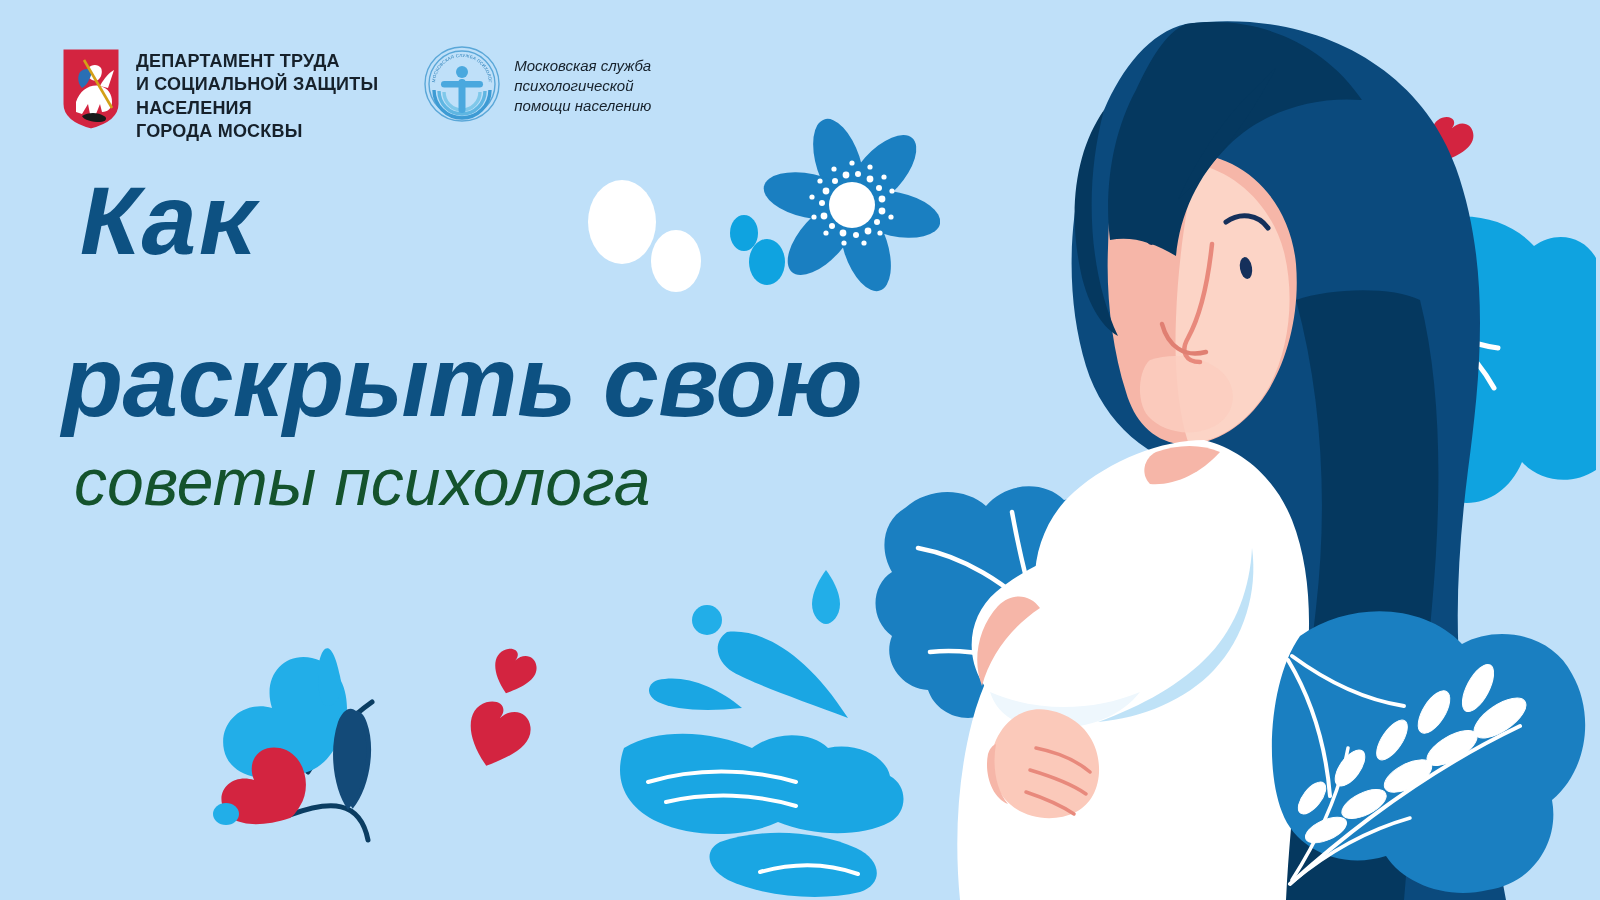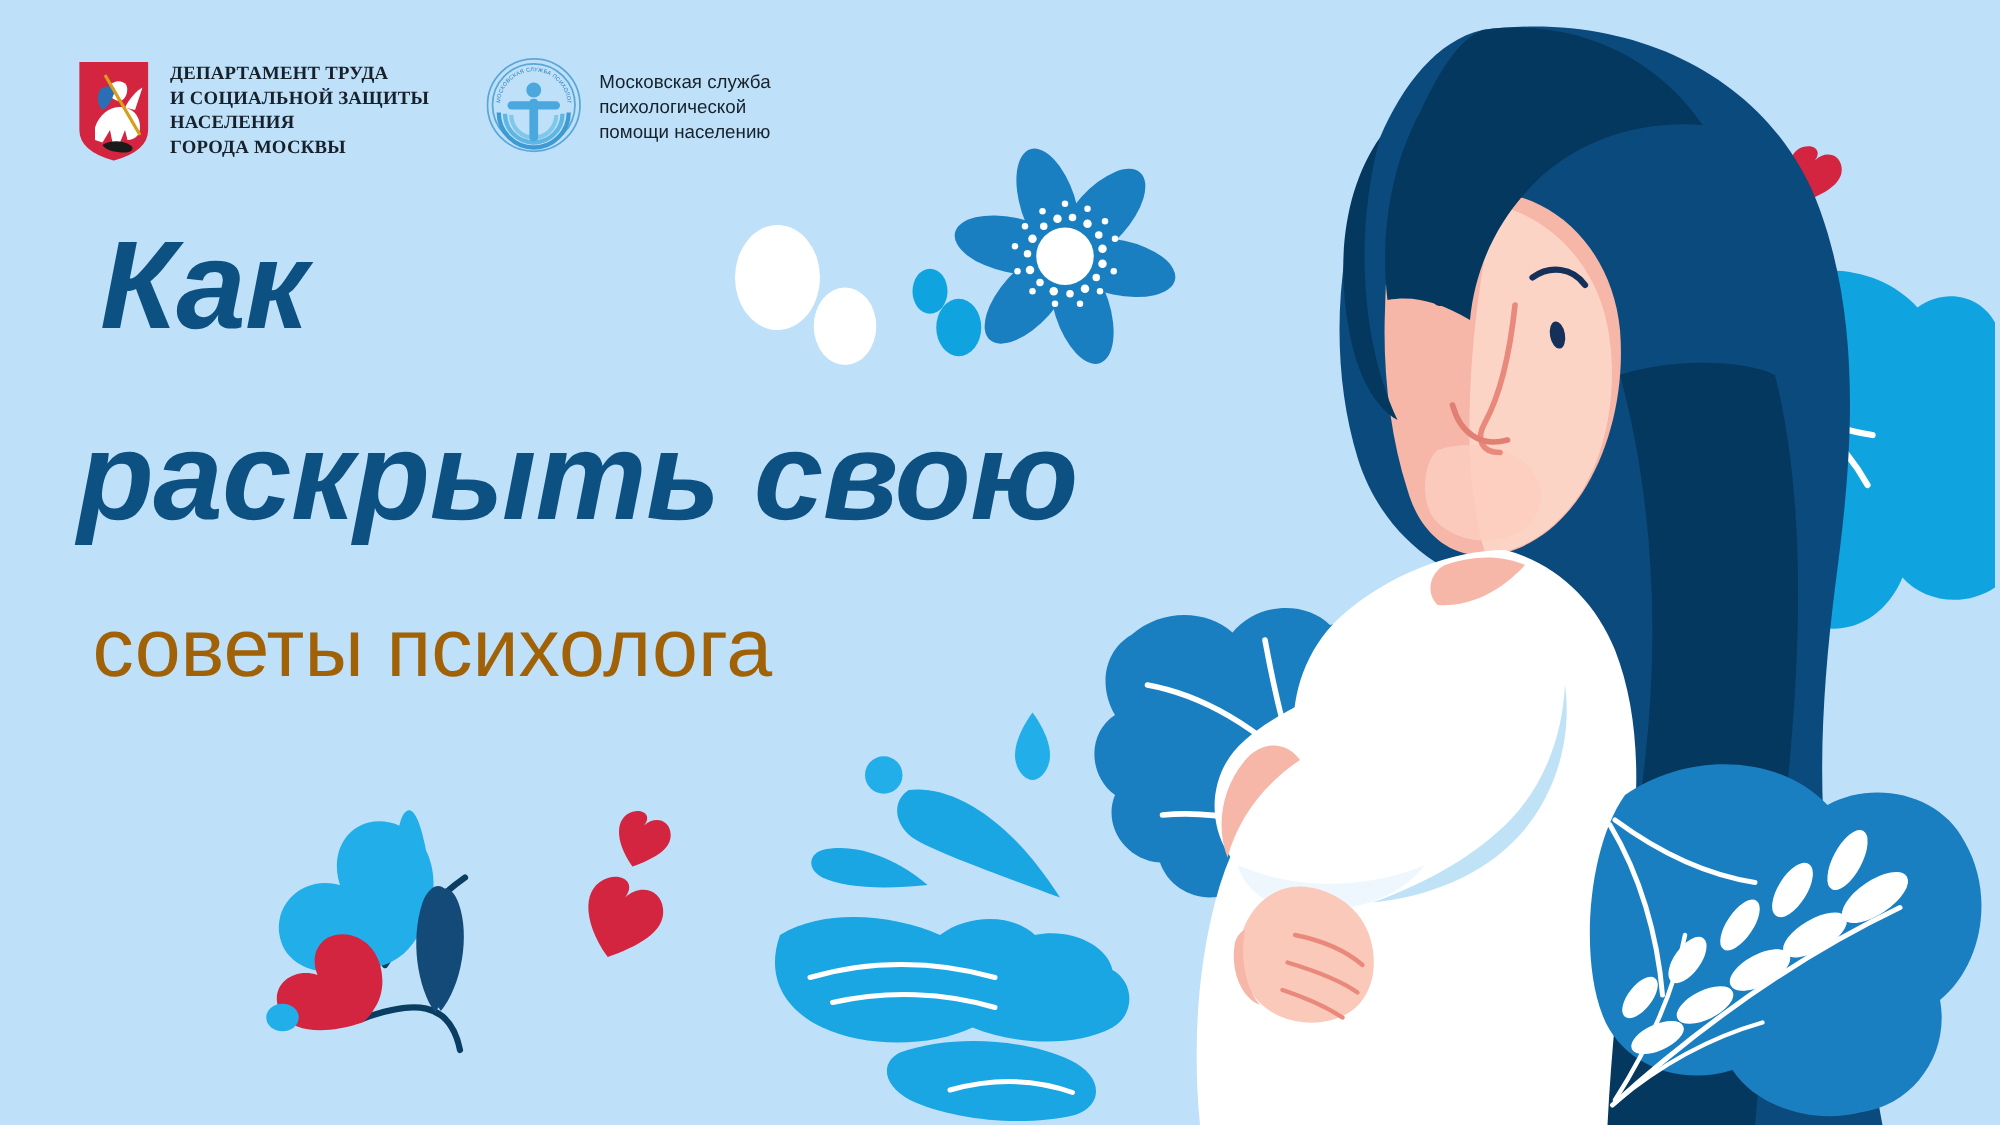--- a/index.html
+++ b/index.html
@@ -31,63 +31,63 @@
     align-items: flex-start;
     gap: 46px;
     z-index: 40;
   }
   .logo-block {
     display: flex;
     align-items: flex-start;
     gap: 14px;
   }
   .dtszn-text {
-    font-size: 15px;
+    font-size: 18px;
     font-weight: bold;
     line-height: 1.30;
     color: #16212b;
     letter-spacing: 0.2px;
     text-transform: uppercase;
     white-space: pre-line;
     padding-top: 4px;
-    font-family: Liberation Serif, serif;
   }
   .msph-text {
     font-size: 15px;
     font-weight: normal;
     line-height: 1.33;
     color: #16212b;
     white-space: pre-line;
     padding-top: 10px;
+    font-style: italic;
   }
   
   .headline {
     position: absolute;
     left: 62px;
     top: 176px;
     z-index: 35;
     color: #0d5182;
   }
   .hl-line {
     font-style: italic;
     font-weight: bold;
     letter-spacing: -0.5px;
     white-space: nowrap;
   }
-  .hl-1 { font-size: 100px; line-height: 104px; margin-left: 18px; }
+  .hl-1 { font-size: 100px; line-height: 104px; margin-left: 18px; font-family: Liberation Mono, monospace; }
   .hl-2 { font-size: 100px; line-height: 116px; margin-top: 43px; }
   .hl-3 { font-size: 100px; line-height: 116px; }
   .hl-sub {
+    font-style: italic;
     font-weight: normal;
     font-size: 66px;
     line-height: 86px;
     margin-left: 12px;
     white-space: nowrap;
-    color: #a16207;
-    margin-top: 36px;
+    color: #14532d;
   }
 </style>
 </head>
 <body>
 
 <div class="poster">
 
   <svg class="layer" viewBox="0 0 1600 900" xmlns="http://www.w3.org/2000/svg">
     <defs>
       <clipPath id="clipPoster">

